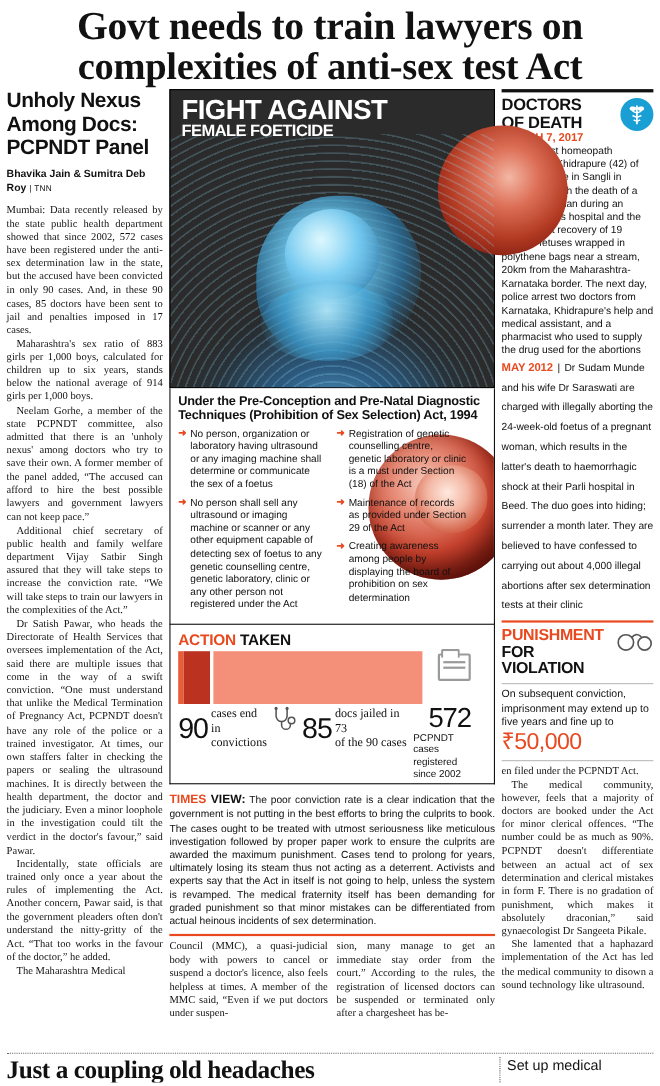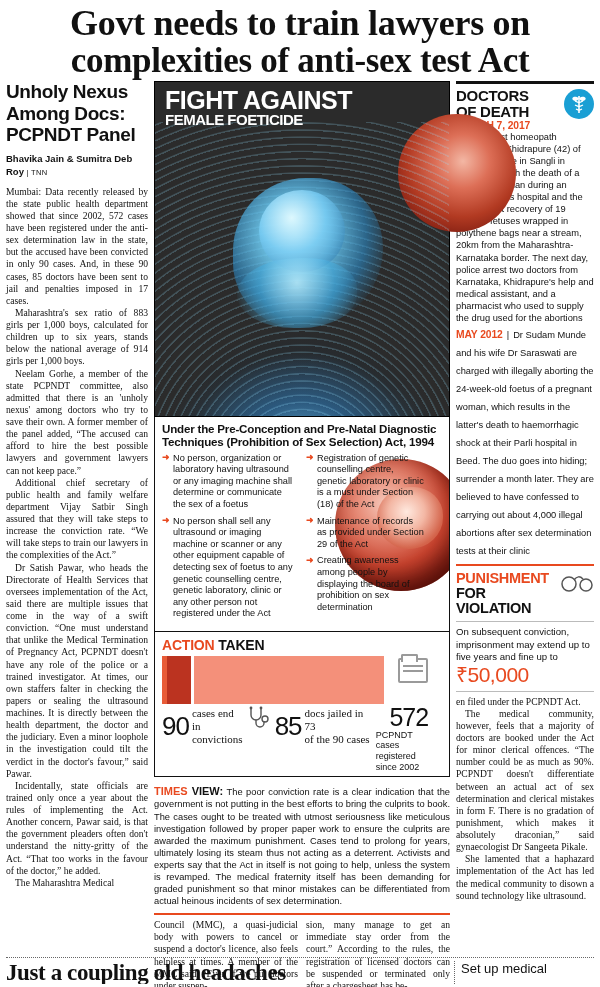--- a/index.html
+++ b/index.html
@@ -60,21 +60,21 @@
     text-justify: inter-word;
     hyphens: auto;
   }
   .body-text p { margin: 0; text-indent: 9px; }
   .body-text p.first { text-indent: 0; }
 
   
   .poster {
     position: relative;
     width: 296px;
-    height: 336px;
+    height: 272px;
     background: #2b2b2b;
     overflow: hidden;
     border: 1px solid #000;
   }
   .poster-title {
     position: absolute; top: 6px; left: 10px; right: 8px;
     font-family: "Liberation Sans", sans-serif;
     font-weight: 700;
     font-size: 25px;
     line-height: 0.97;

